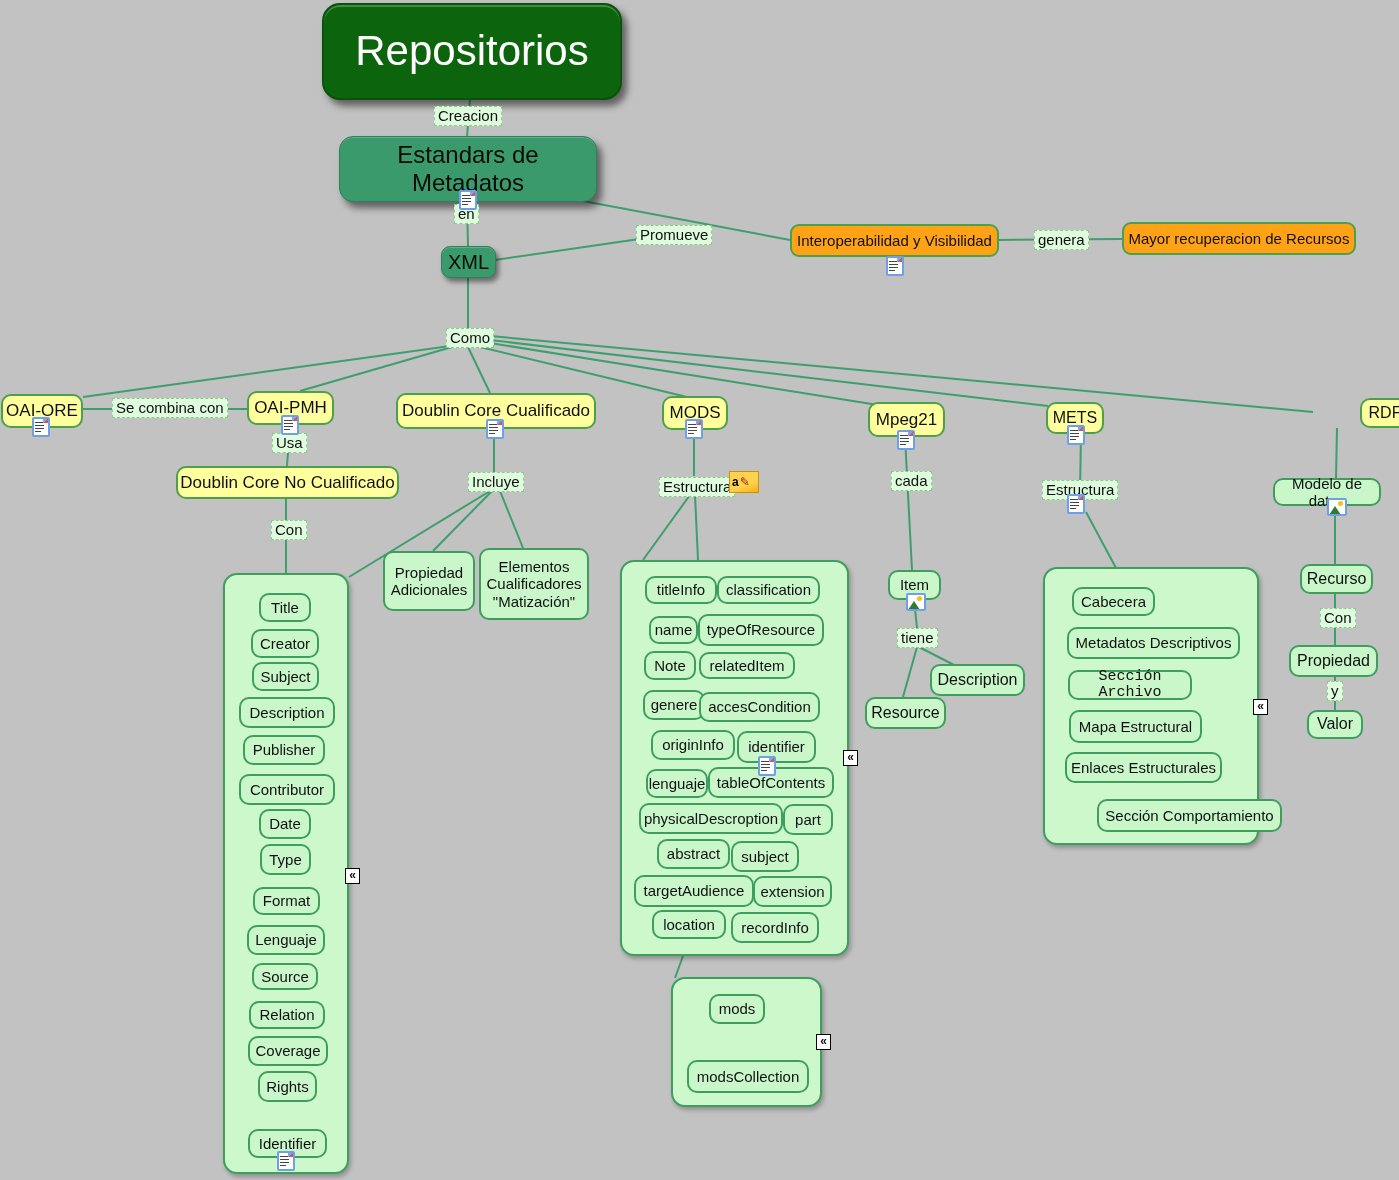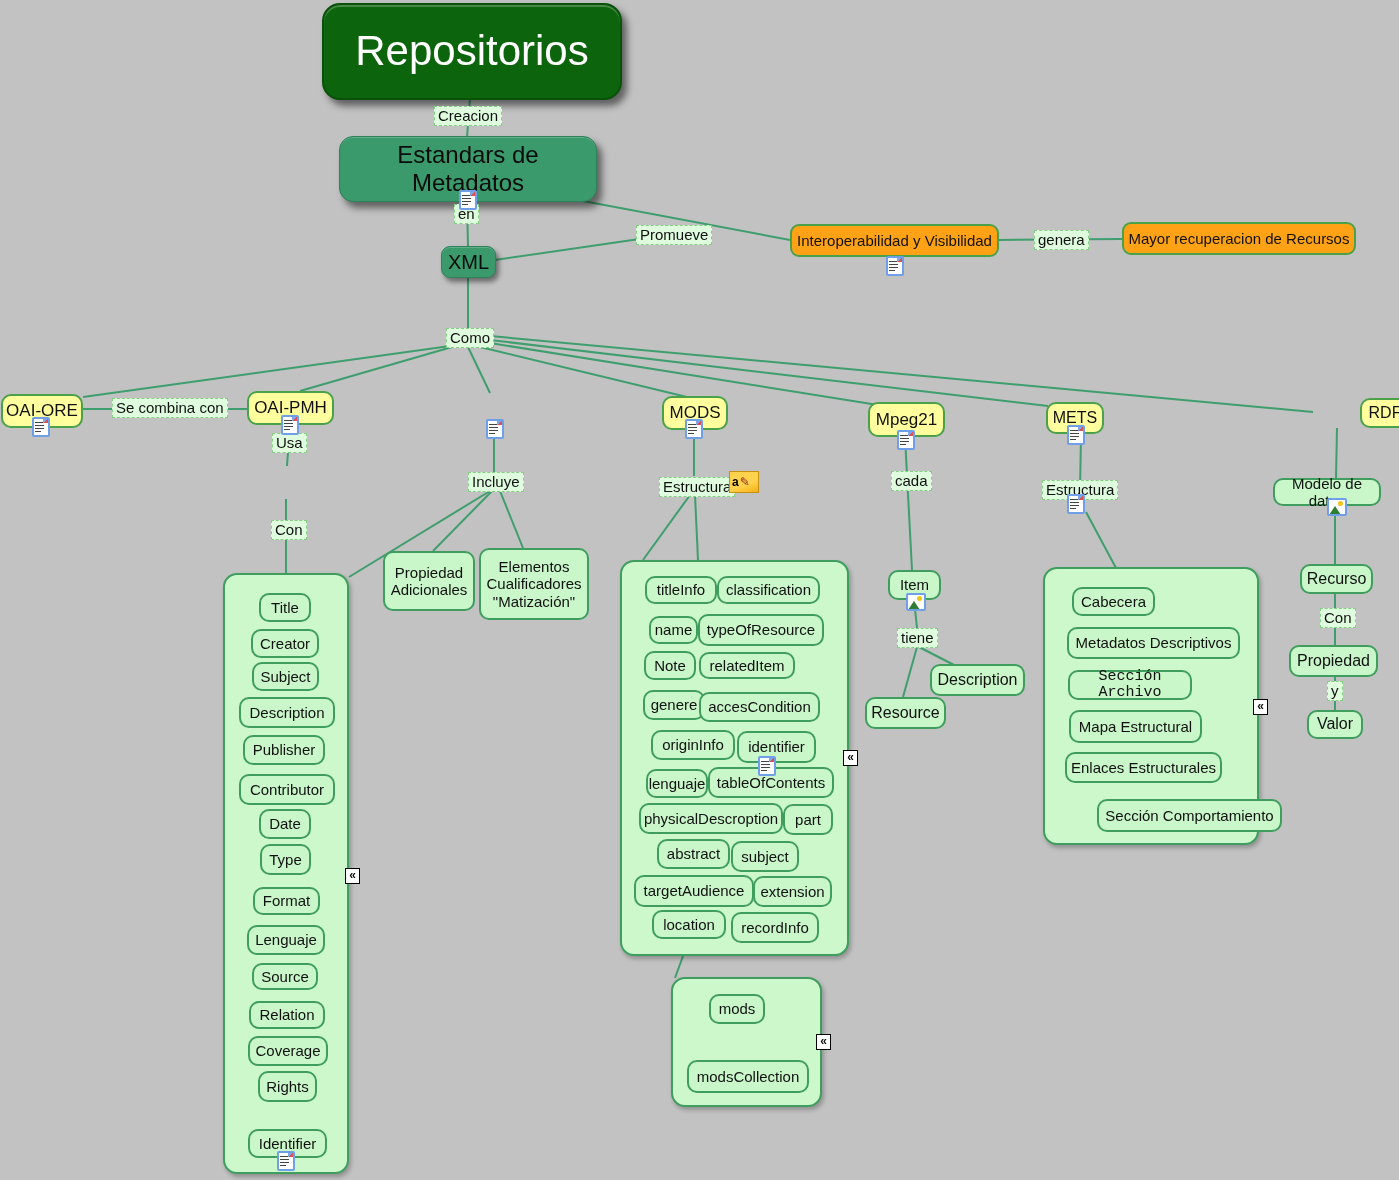--- a/index.html
+++ b/index.html
@@ -114,21 +114,23 @@
   <div class="node med small" style="left:441px;top:246px;width:55px;height:32px;">XML</div>
 
   <div class="node orange" style="left:790px;top:224px;width:209px;height:33px;">Interoperabilidad y Visibilidad</div>
 
   <div class="node orange" style="left:1122px;top:222px;width:234px;height:33px;">Mayor recuperacion de Recursos</div>
 
   <div class="node yellow" style="left:1px;top:394px;width:82px;height:34px;">OAI-ORE</div>
 
   <div class="node yellow" style="left:247px;top:391px;width:87px;height:34px;">OAI-PMH</div>
 
-
+  <div class="node yellow" style="left:176px;top:466px;width:223px;height:33px;">Doublin Core No Cualificado</div>
+
+  <div class="node yellow" style="left:396px;top:393px;width:200px;height:36px;">Doublin Core Cualificado</div>
 
   <div class="node yellow" style="left:662px;top:396px;width:66px;height:34px;">MODS</div>
 
   <div class="node yellow" style="left:868px;top:402px;width:77px;height:35px;">Mpeg21</div>
 
   <div class="node yellow" style="left:1046px;top:402px;width:58px;height:32px;font-size:16px;">METS</div>
 
   <div class="node yellow" style="left:1312px;top:398px;width:50px;height:30px;font-size:16px;margin-left:48px;">RDF</div>
 
   <div class="node lgreen" style="left:383px;top:551px;width:92px;height:60px;font-size:15px;">Propiedad Adicionales</div>

